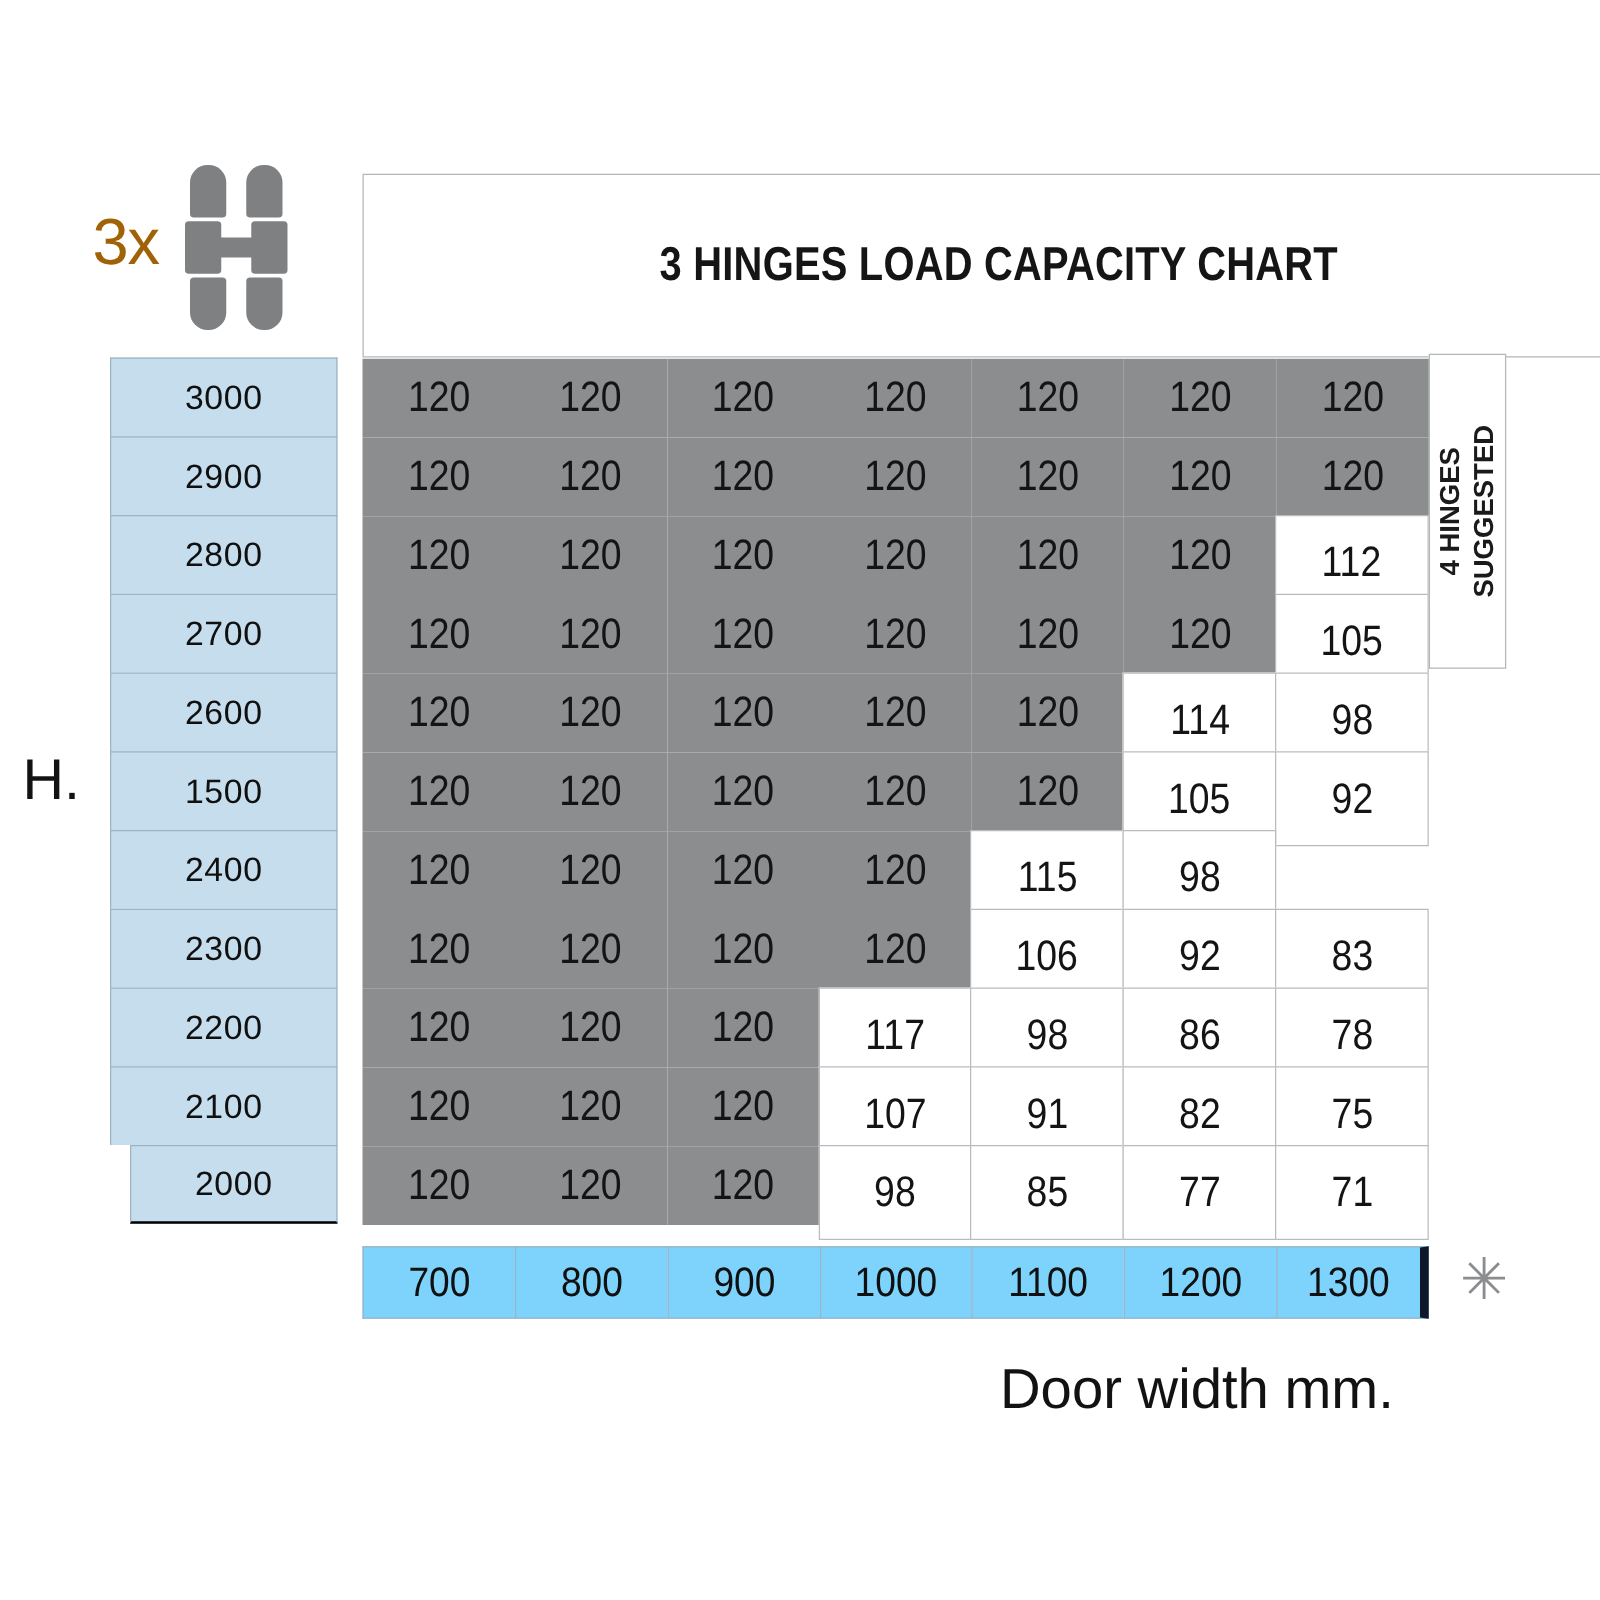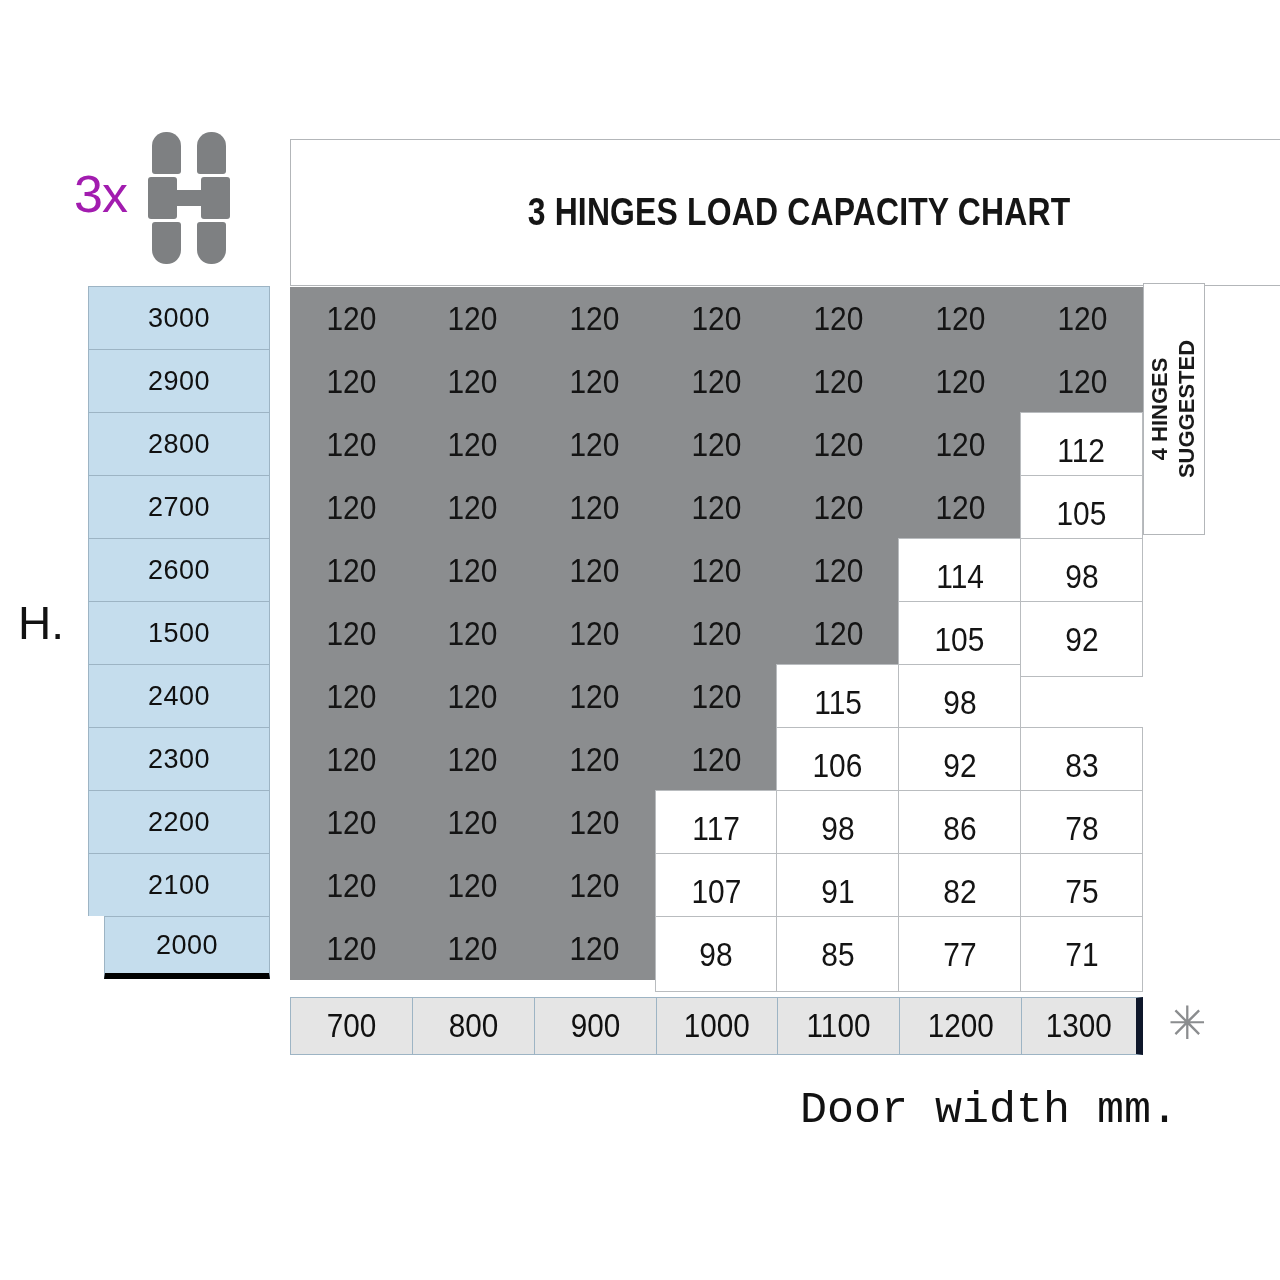--- a/index.html
+++ b/index.html
@@ -22,21 +22,21 @@
     top: 126px;
     width: 230px;
     height: 150px;
   }
   #multiplier {
     position: absolute;
     left: 4px;
     top: 42px;
     font-size: 52px;
     font-weight: 400;
-    color: #a21caf;
+    color: #a16207;
     letter-spacing: -1px;
     line-height: 1;
   }
   .hinge-icon {
     position: absolute;
     left: 78px;
     top: 6px;
     width: 82px;
     height: 132px;
   }
@@ -152,21 +152,21 @@
     background: #c5dded;
     border: 1px solid #9db4c4;
     border-bottom: none;
     display: flex;
     align-items: center;
     justify-content: center;
     font-size: 27px;
     color: #101010;
     letter-spacing: 0.5px;
   }
-  .rh-cell:last-child { border-bottom: 6px solid #000000; margin-left: 16px; }
+  .rh-cell:last-child { border-bottom: 2px solid #000000; margin-left: 16px; }
 
   
   #grid {
     position: absolute;
     left: 290px;
     top: 287px;
     width: 853px;
     height: 693px;
   }
   .grid-row {
@@ -207,21 +207,21 @@
     position: absolute;
     left: 290px;
     top: 997px;
     width: 853px;
     display: flex;
   }
   .ch-cell {
     width: 121.857px;
     height: 58px;
     box-sizing: border-box;
-    background: #e5e5e5;
+    background: #7dd3fc;
     border: 1px solid #9db4c4;
     border-right: none;
     display: flex;
     align-items: center;
     justify-content: center;
     font-size: 33px;
     color: #101010;
   }
   .ch-cell span {
     display: inline-block;
@@ -242,21 +242,20 @@
   
   #x-axis-label {
     position: absolute;
     left: 800px;
     top: 1088px;
     font-size: 45px;
     color: #121212;
     font-weight: 400;
     white-space: nowrap;
     line-height: 1;
-    font-family: Liberation Mono, monospace;
   }
 </style>
 </head>
 <body>
 
 <div id="hinge-group">
   <div id="multiplier">3x</div>
   <div class="hinge-icon">
     <div class="hinge-leaf tl"></div>
     <div class="hinge-leaf tr"></div>

